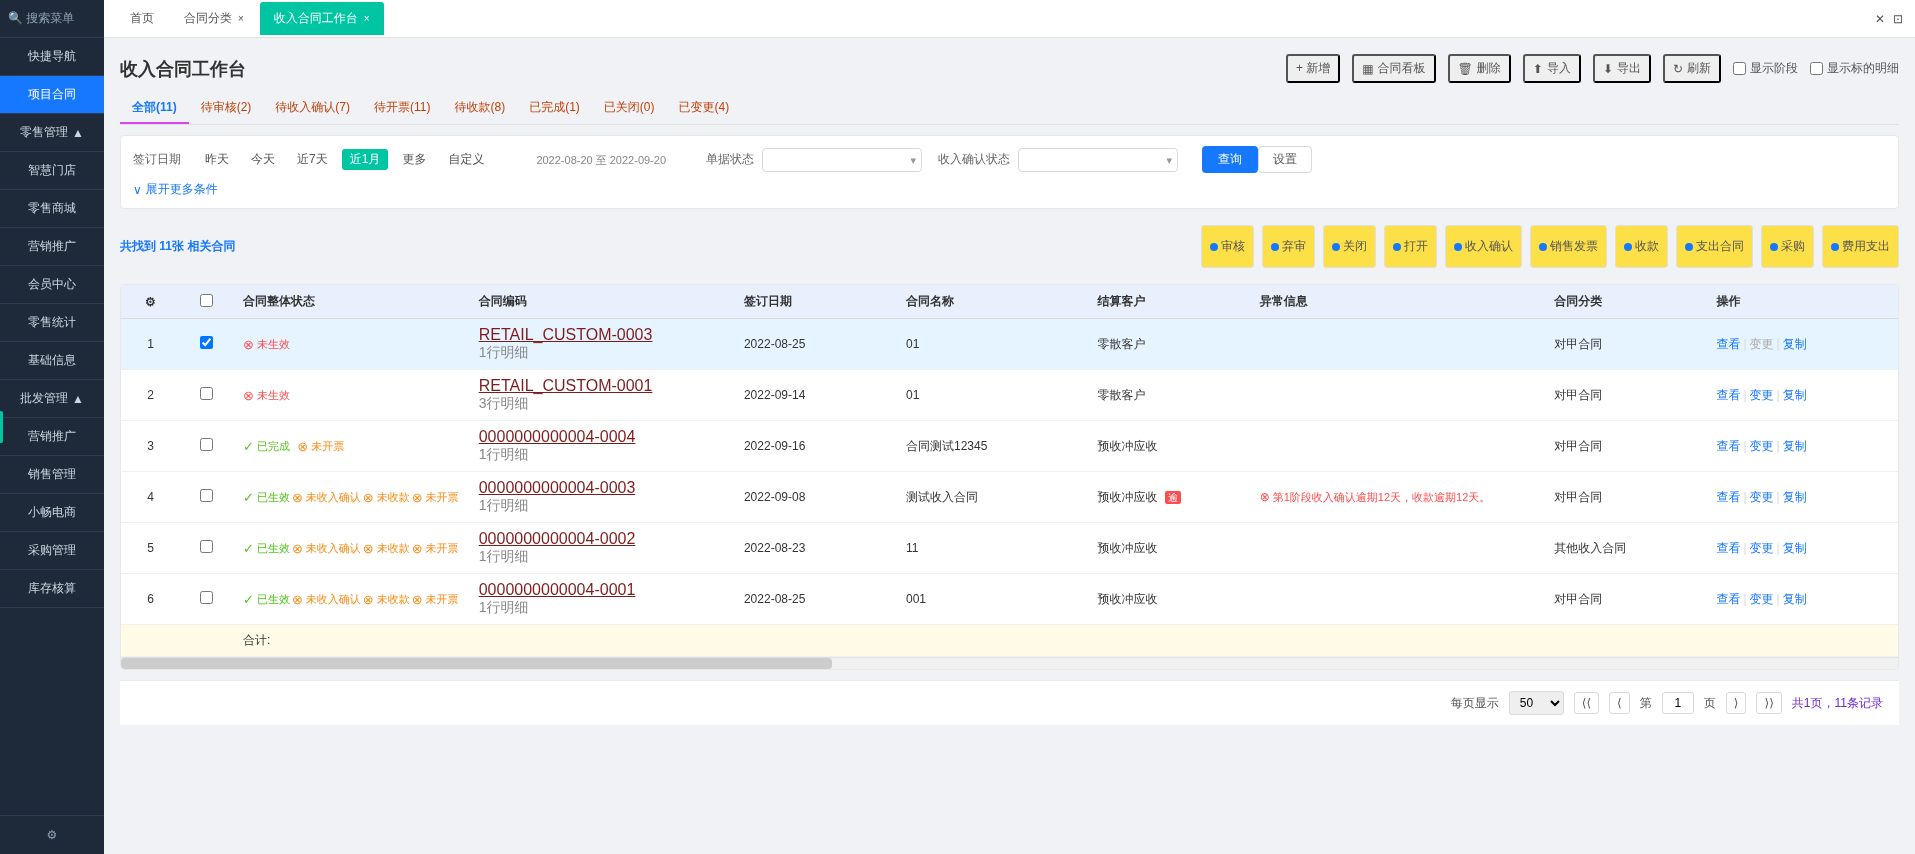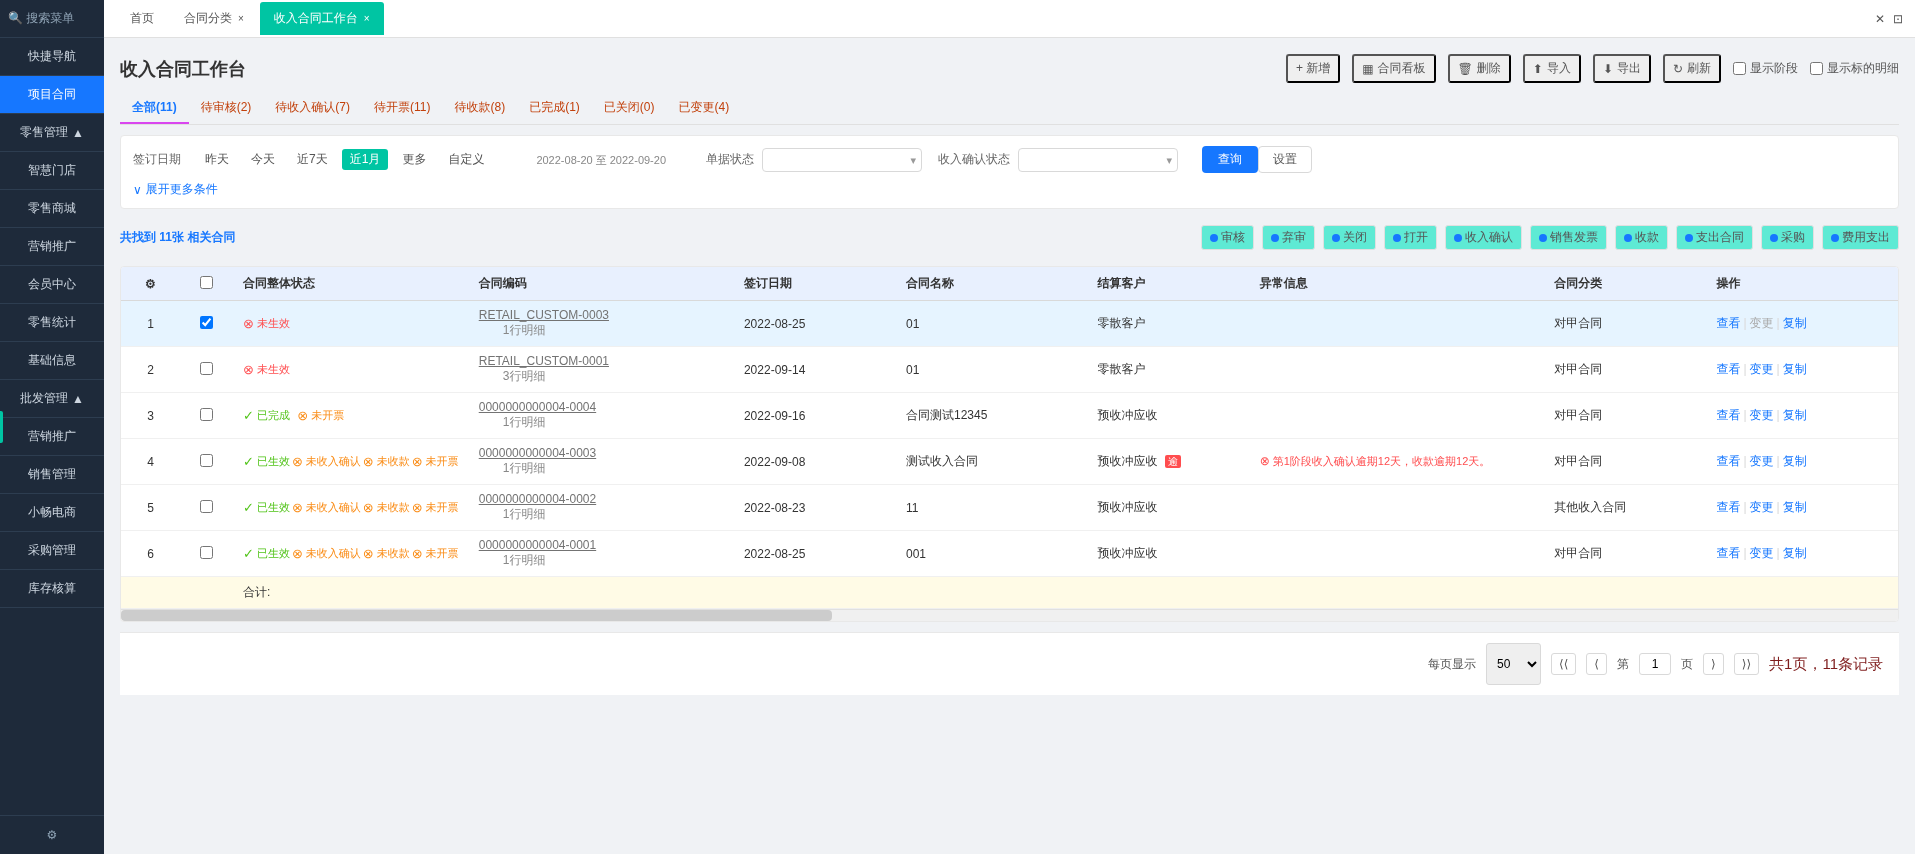--- a/index.html
+++ b/index.html
@@ -52,21 +52,21 @@
     .filter-select-wrap::after { content: "▾"; position: absolute; right: 6px; top: 50%; transform: translateY(-50%); color: #999; pointer-events: none; font-size: 11px; }
     .filter-btn-query { background: #1677ff; color: #fff; border: none; border-radius: 4px; padding: 5px 16px; font-size: 12px; cursor: pointer; }
     .filter-btn-set { background: #fff; color: #555; border: 1px solid #d9d9d9; border-radius: 4px; padding: 4px 14px; font-size: 12px; cursor: pointer; }
     .expand-more { display: flex; align-items: center; gap: 4px; font-size: 12px; color: #1677ff; cursor: pointer; }
 
     
     .table-action-bar { display: flex; align-items: center; justify-content: space-between; padding: 6px 0; }
     .table-count { font-size: 12px; color: #333; }
     .table-count span { color: #1677ff; font-weight: 600; }
     .action-btns { display: flex; gap: 8px; align-items: center; flex-wrap: wrap; }
-    .action-btn { display: flex; align-items: center; gap: 3px; font-size: 12px; color: #555; cursor: pointer; padding: 3px 8px; border-radius: 3px; border: 1px solid #e0e0e0; background: #5eead4; }
+    .action-btn { display: flex; align-items: center; gap: 3px; font-size: 12px; color: #555; cursor: pointer; padding: 12px 8px; border-radius: 3px; border: 1px solid #e0e0e0; background: #fde047; }
     .action-btn .dot { width: 8px; height: 8px; border-radius: 50%; display: inline-block; }
     .dot-blue { background: #1677ff; }
 
     
     .table-wrap { background: #fff; border: 1px solid #e8e8e8; border-radius: 4px; overflow: auto; }
     table { width: 100%; border-collapse: collapse; min-width: 1200px; }
     thead tr { background: #e8f0fe; }
     th { padding: 8px 10px; font-size: 12px; color: #333; font-weight: 600; border-bottom: 1px solid #d9d9d9; white-space: nowrap; text-align: left; }
     td { padding: 7px 10px; font-size: 12px; color: #333; border-bottom: 1px solid #f0f0f0; vertical-align: middle; }
     tr.selected td { background: #e6f4ff; }
@@ -79,35 +79,35 @@
     .col-customer { width: 110px; }
     .col-abnormal { width: 200px; }
     .col-category { width: 110px; }
     .col-ops { width: 130px; }
     .status-tag { display: inline-flex; align-items: center; gap: 3px; font-size: 11px; }
     .status-icon { font-size: 13px; }
     .status-invalid { color: #ff4d4f; }
     .status-done { color: #52c41a; }
     .status-live { color: #52c41a; }
     .status-warn { color: #fa8c16; }
-    .link { color: #737373; text-decoration: underline; cursor: pointer; font-size: 12px; }
-    .sub-text { font-size: 12px; color: #888; margin-left: 24px; }
+    .link { color: #7f1d1d; text-decoration: underline; cursor: pointer; font-size: 16px; }
+    .sub-text { font-size: 14px; color: #888; }
     .ops-btn { color: #1677ff; cursor: pointer; font-size: 12px; }
     .ops-sep { color: #d9d9d9; margin: 0 3px; }
     .abnormal-warn { color: #ff4d4f; font-size: 11px; }
     .abnormal-icon { color: #ff4d4f; margin-right: 3px; }
     .footer-sum { background: #fffbe6; }
 
     
     .pagination { display: flex; align-items: center; justify-content: flex-end; padding: 10px 16px; background: #fff; border-top: 1px solid #e8e8e8; gap: 10px; }
     .pagination-label { font-size: 12px; color: #555; }
-    .pagination-select { border: 1px solid #d9d9d9; border-radius: 3px; padding: 12px 6px; font-size: 12px; }
+    .pagination-select { border: 1px solid #d9d9d9; border-radius: 3px; padding: 3px 6px; font-size: 12px; }
     .pagination-btn { border: 1px solid #d9d9d9; background: #fff; border-radius: 3px; padding: 3px 7px; cursor: pointer; font-size: 12px; color: #555; }
     .pagination-page { border: 1px solid #d9d9d9; border-radius: 3px; padding: 3px 8px; font-size: 12px; min-width: 32px; text-align: center; }
-    .pagination-info { font-size: 15px; color: #7f1d1d; }
+    .pagination-info { font-size: 12px; color: #6d28d9; }
   </style>
 </head>
 <body>
 
 <div class="sidebar">
   <div class="sidebar-search">
     <span>🔍</span>
     <span>搜索菜单</span>
   </div>
   <div class="sidebar-nav-item">

